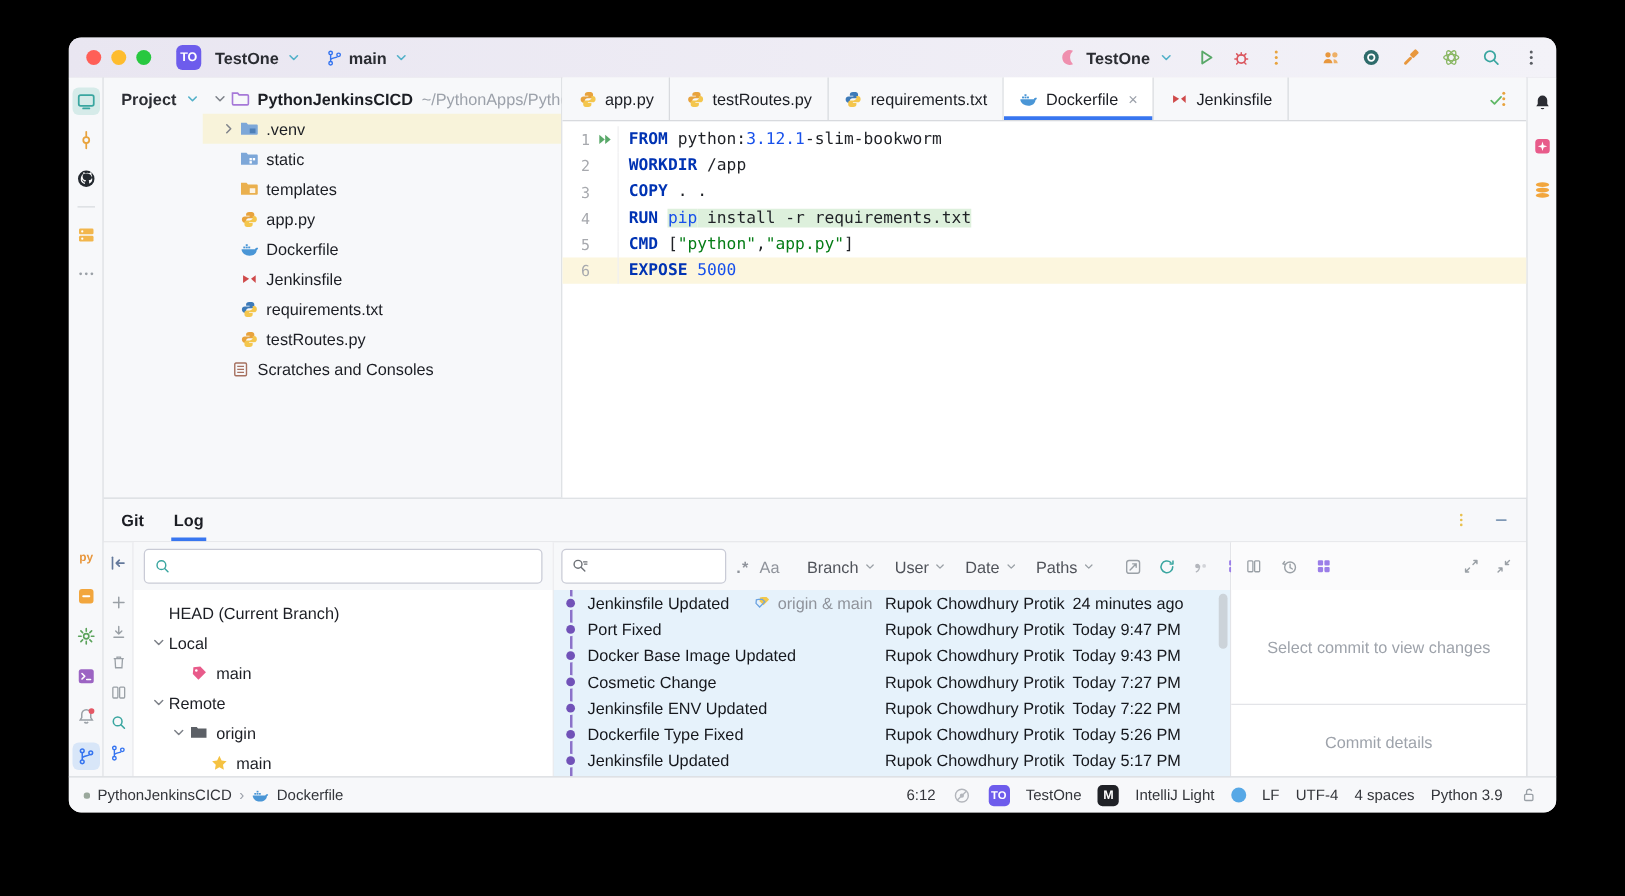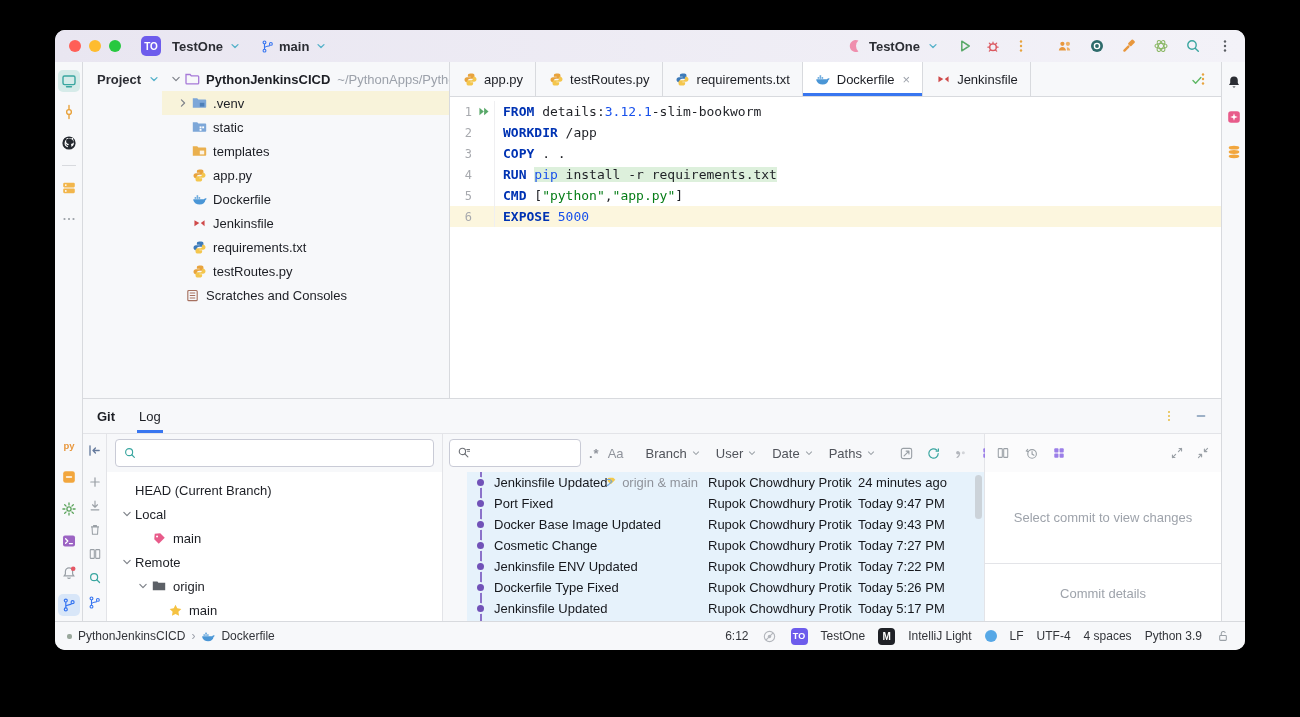--- a/index.html
+++ b/index.html
@@ -66,42 +66,42 @@
   .tok-num{color:#1750eb}
   .tok-str{color:#067d17}
   .tok-fnhl{color:#1750eb;background:#ddf0dc}
   .tok-plhl{color:#1f2126;background:#ddf0dc}
   .insp-check{position:absolute;top:10px;right:16px;}
   
   .git-panel{flex:1;border-top:1px solid #d8dade;background:#f7f8fa;display:flex;flex-direction:column;min-height:0;}
   .git-head{height:34px;display:flex;align-items:center;flex:0 0 34px;}
   .git-title{font-weight:bold;margin-left:14px;color:#1c1e24;}
   .gtab{height:34px;display:flex;align-items:center;margin-left:22px;padding:0 2px;box-sizing:border-box;
-    border-bottom:3px solid #3876f0;padding-top:3px;color:#1c1e24;}
+    border-bottom:3px solid #3876f0;padding-top:3px;color:#1c1e24;font-weight:bold;}
   .git-head-icons{margin-left:auto;display:flex;align-items:center;gap:16px;margin-right:12px;}
   .git-body{flex:1;display:flex;min-height:0;border-top:1px solid #e3e4e8;}
   .vtool{width:23px;flex:0 0 23px;border-right:1px solid #e3e4e8;display:flex;flex-direction:column;align-items:center;
     padding-top:8px;gap:8px;background:#f7f8fa;}
   .vdiv{width:13px;height:1px;background:#d8dade;}
   .branches{width:335px;flex:0 0 335px;border-right:1px solid #e3e4e8;display:flex;flex-direction:column;background:#fff;}
   .branches-bar{height:38px;flex:0 0 38px;background:#f7f8fa;display:flex;align-items:center;padding:0 8px;}
   .search-box{flex:1;height:26px;background:#fff;border:1px solid #c9cbd6;border-radius:4px;display:flex;align-items:center;
     padding:0 6px;gap:4px;}
   .search-box input{border:none;outline:none;flex:1;min-width:10px;font-size:13px;font-family:"Liberation Sans",sans-serif;background:transparent;}
   .branch-list{flex:1;padding-top:6px;background:#fff;overflow:hidden;}
   .commits{flex:1;min-width:0;border-right:1px solid #e3e4e8;display:flex;flex-direction:column;}
   .commits-bar{height:38px;flex:0 0 38px;background:#f7f8fa;display:flex;align-items:center;padding:0 8px 0 6px;gap:8px;}
   .cm-search{width:118px;flex:0 0 auto;}
   .flt{display:flex;align-items:center;gap:3px;color:#50535a;}
   .flt .fc{display:inline-flex;}
   .minisep{width:1px;height:18px;background:#d8dade;margin:0 3px;}
   .cm-icons{display:flex;align-items:center;gap:11px;margin-left:auto;}
   .graybold{color:#8f939b;font-weight:bold;letter-spacing:1px;}
   .grayAa{color:#8f939b;}
-  .commit-list{flex:1;background:#e6f2fb;position:relative;overflow:hidden;margin-left:24px;}
+  .commit-list{flex:1;background:#e6f2fb;position:relative;overflow:hidden;}
   .gline{position:absolute;left:13px;top:0;bottom:0;width:1.5px;background:#8b72c9;}
   .crow{height:21px;display:flex;align-items:center;position:relative;padding-right:4px;}
   .c-dot{width:7px;height:7px;border-radius:50%;background:#7152b8;margin:0 10px;flex:0 0 7px;position:relative;z-index:1;
     box-shadow:0 0 0 2px #e6f2fb;}
   .c-msg{color:#16181d;white-space:nowrap;}
   .c-tagwrap{flex:1;display:flex;justify-content:flex-end;align-items:center;gap:5px;color:#8f939b;padding-right:10px;min-width:10px;white-space:nowrap;overflow:hidden;}
   .c-author{width:150px;flex:0 0 150px;white-space:nowrap;color:#16181d;}
   .c-time{width:122px;flex:0 0 122px;white-space:nowrap;color:#16181d;}
   .cscroll{position:absolute;right:2px;top:3px;width:7px;height:44px;border-radius:4px;background:#c6cad1;opacity:.8;}
   .details{width:236px;flex:0 0 236px;background:#fff;display:flex;flex-direction:column;}
@@ -528,21 +528,21 @@
                 <div class="cline">
                   <span class="ln-num">1</span>
                   <span class="ln-run">
                     <svg width="13" height="13" viewBox="0 0 16 16" xmlns="http://www.w3.org/2000/svg">
                       <g fill="#59a869">
                         <path d="M3 3.4v9.2L8.4 8z"></path>
                         <path d="M8.8 3.4v9.2L14.2 8z"></path>
                       </g>
                     </svg>
                   </span>
-                  <span class="ln-code"><span class="tok-kw">FROM</span><span class="tok-pl"> details:</span><span class="tok-num">3.12.1</span><span class="tok-pl">-slim-bookworm</span></span>
+                  <span class="ln-code"><span class="tok-kw">FROM</span><span class="tok-pl"> python:</span><span class="tok-num">3.12.1</span><span class="tok-pl">-slim-bookworm</span></span>
                 </div>
                 <div class="cline">
                   <span class="ln-num">2</span>
                   <span class="ln-run"></span>
                   <span class="ln-code"><span class="tok-kw">WORKDIR</span><span class="tok-pl"> /app</span></span>
                 </div>
                 <div class="cline">
                   <span class="ln-num">3</span>
                   <span class="ln-run"></span>
                   <span class="ln-code"><span class="tok-kw">COPY</span><span class="tok-pl"> . .</span></span>

